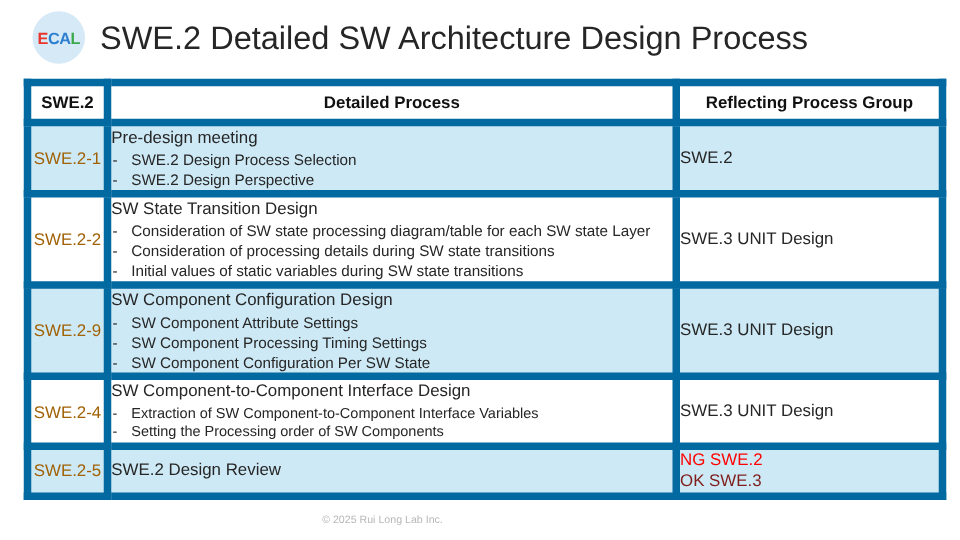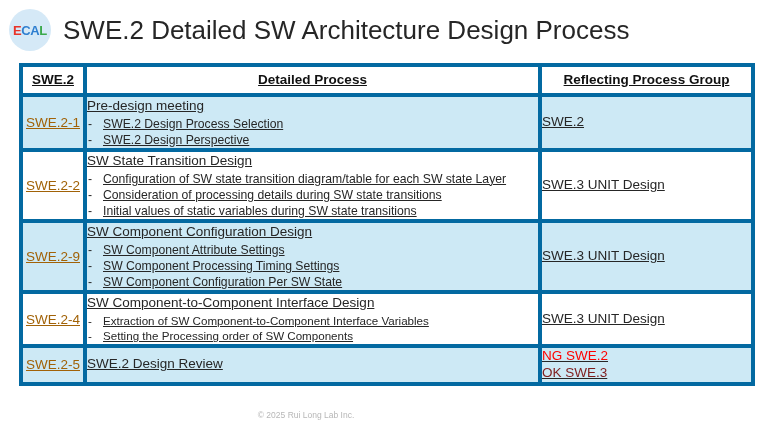--- a/index.html
+++ b/index.html
@@ -21,21 +21,21 @@
     left: 0;
     top: 0;
     width: 768px;
     height: 60px;
     display: flex;
     align-items: center;
   }
   .logo {
     width: 42px;
     height: 42px;
-    margin-left: 9px;
+    margin-left: 26px;
     border-radius: 50%;
     background: #d5e9f7;
     display: flex;
     align-items: center;
     justify-content: center;
     flex: 0 0 auto;
   }
   .logo-text {
     font-size: 13px;
     font-weight: bold;
@@ -60,24 +60,23 @@
   
   .proc-table {
     position: absolute;
     left: 19px;
     top: 63px;
     width: 732px;
     border-collapse: collapse;
     table-layout: fixed;
   }
   .proc-table td, .proc-table th {
-    border: 4px solid #0369a1;
+    border: 6px solid #0369a1;
     vertical-align: middle;
     padding: 0;
-    text-decoration: underline;
   }
   .col-id   { width: 64px; }
   .col-desc { width: 455px; }
   .col-grp  { width: 213px; }
 
   thead th {
     background: #ffffff;
     text-align: center;
     font-size: 13.5px;
     font-weight: bold;
@@ -178,21 +177,21 @@
         </ul>
       </td>
       <td class="cell-grp">SWE.2</td>
     </tr>
 
     <tr class="plain">
       <td class="cell-id">SWE.2-2</td>
       <td class="cell-desc">
         <div class="desc-title">SW State Transition Design</div>
         <ul class="bullets">
-          <li><span class="dash">-</span><span>Configuration of SW state transition diagram/table for each SW state Layer</span></li>
+          <li><span class="dash">-</span><span>Consideration of SW state processing diagram/table for each SW state Layer</span></li>
           <li><span class="dash">-</span><span>Consideration of processing details during SW state transitions</span></li>
           <li><span class="dash">-</span><span>Initial values of static variables during SW state transitions</span></li>
         </ul>
       </td>
       <td class="cell-grp">SWE.3 UNIT Design</td>
     </tr>
 
     <tr class="shaded">
       <td class="cell-id">SWE.2-9</td>
       <td class="cell-desc">

